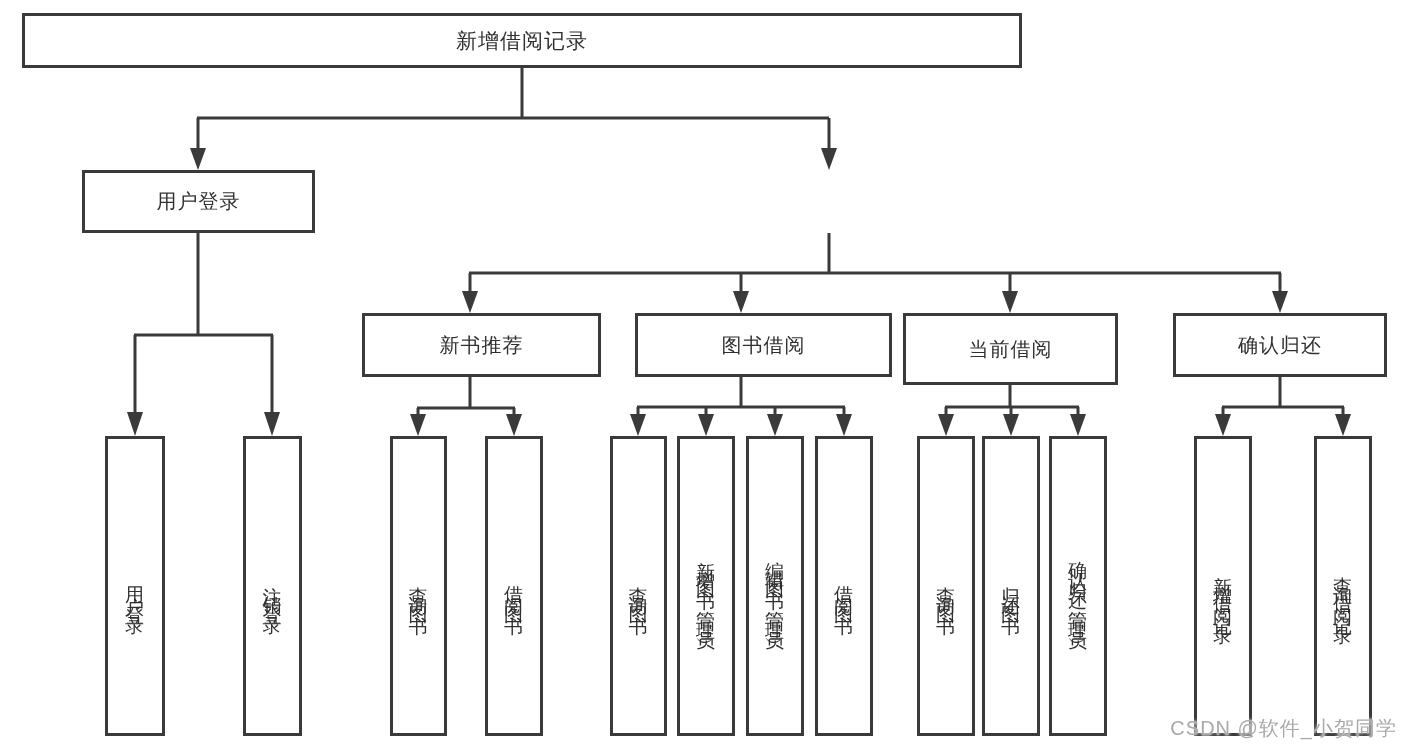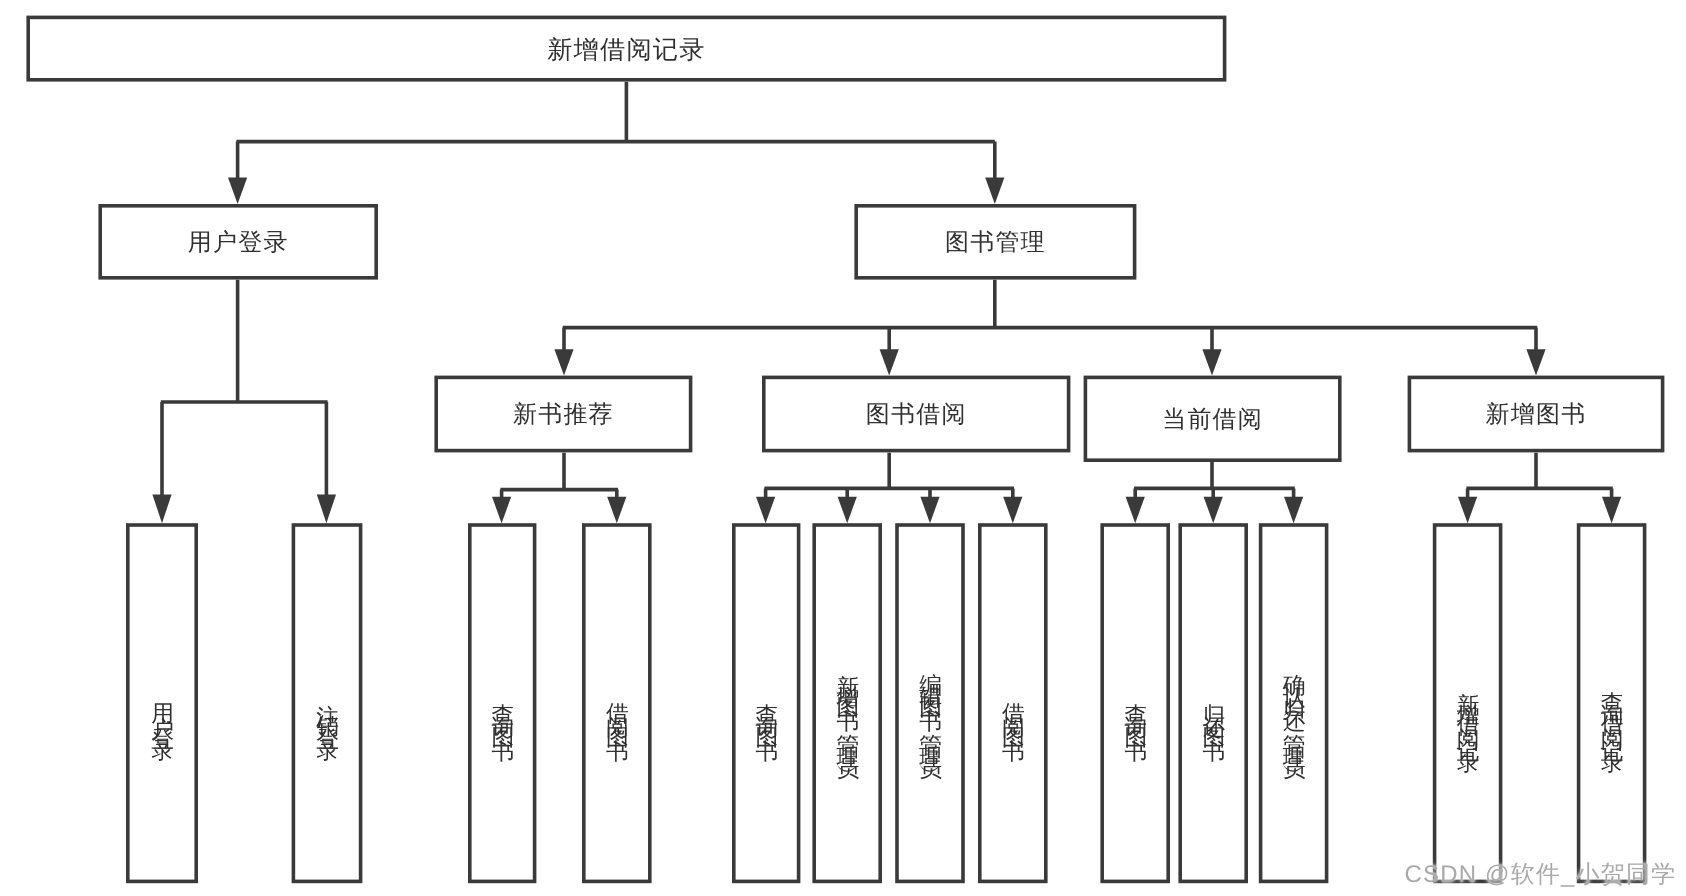--- a/index.html
+++ b/index.html
@@ -110,35 +110,32 @@
     </g>
   </svg>
 
   <div class="hbox root" style="left:22px;top:13px;width:1000px;height:55px">
     <span>新增借阅记录</span>
   </div>
 
   <div class="hbox" style="left:82px;top:170px;width:233px;height:63px">
     <span>用户登录</span>
   </div>
-  <div class="hbox" style="left:712px;top:170px;width:235px;height:63px">
-    <span>图书管理</span>
-  </div>
 
-  <div class="hbox" style="left:362px;top:313px;width:215px;height:64px">
+  <div class="hbox" style="left:362px;top:313px;width:239px;height:64px">
     <span>新书推荐</span>
   </div>
   <div class="hbox" style="left:635px;top:313px;width:257px;height:64px">
     <span>图书借阅</span>
   </div>
   <div class="hbox" style="left:903px;top:313px;width:215px;height:72px">
     <span>当前借阅</span>
   </div>
   <div class="hbox" style="left:1173px;top:313px;width:214px;height:64px">
-    <span>新增图书</span>
+    <span>确认归还</span>
   </div>
 
   <div class="vbox" style="left:105px;top:436px;width:60px;height:300px">
     <span class="vtext">用户登录</span>
   </div>
   <div class="vbox" style="left:243px;top:436px;width:59px;height:300px">
     <span class="vtext">注销登录</span>
   </div>
 
   <div class="vbox" style="left:390px;top:436px;width:57px;height:300px">

